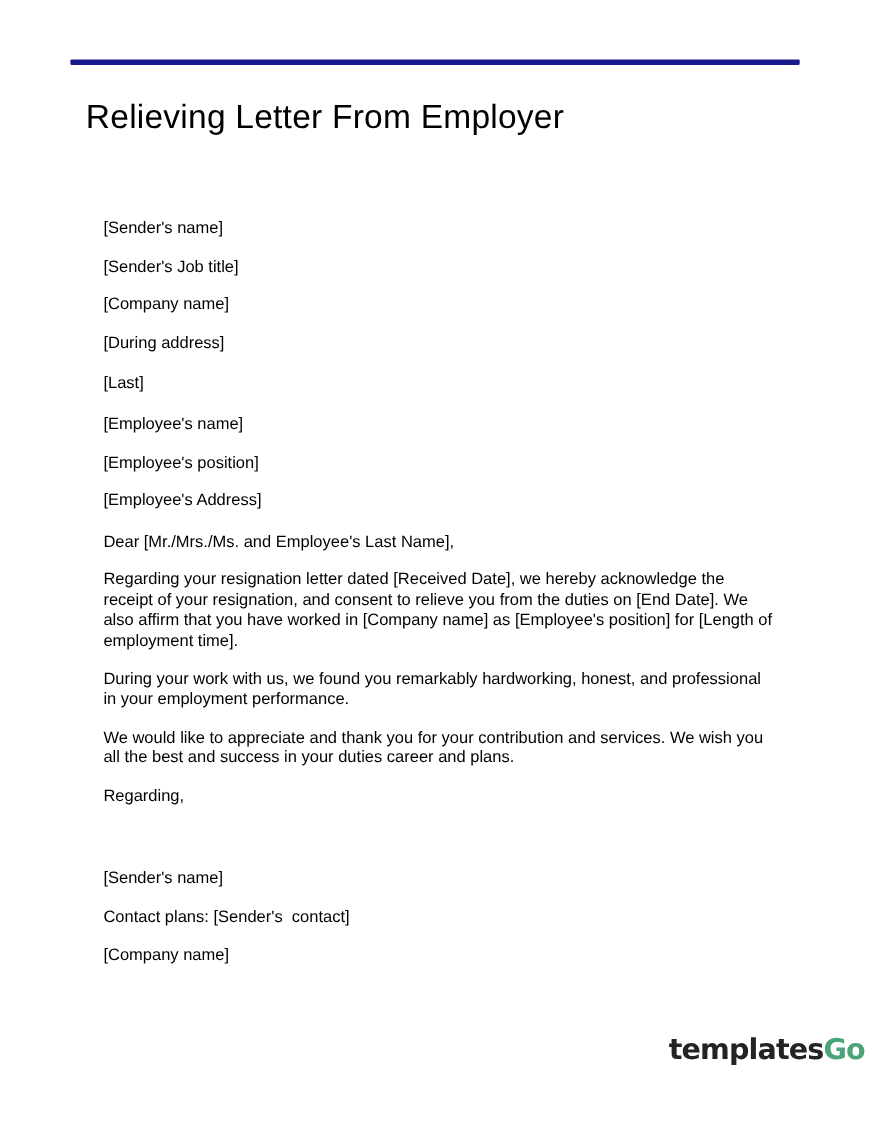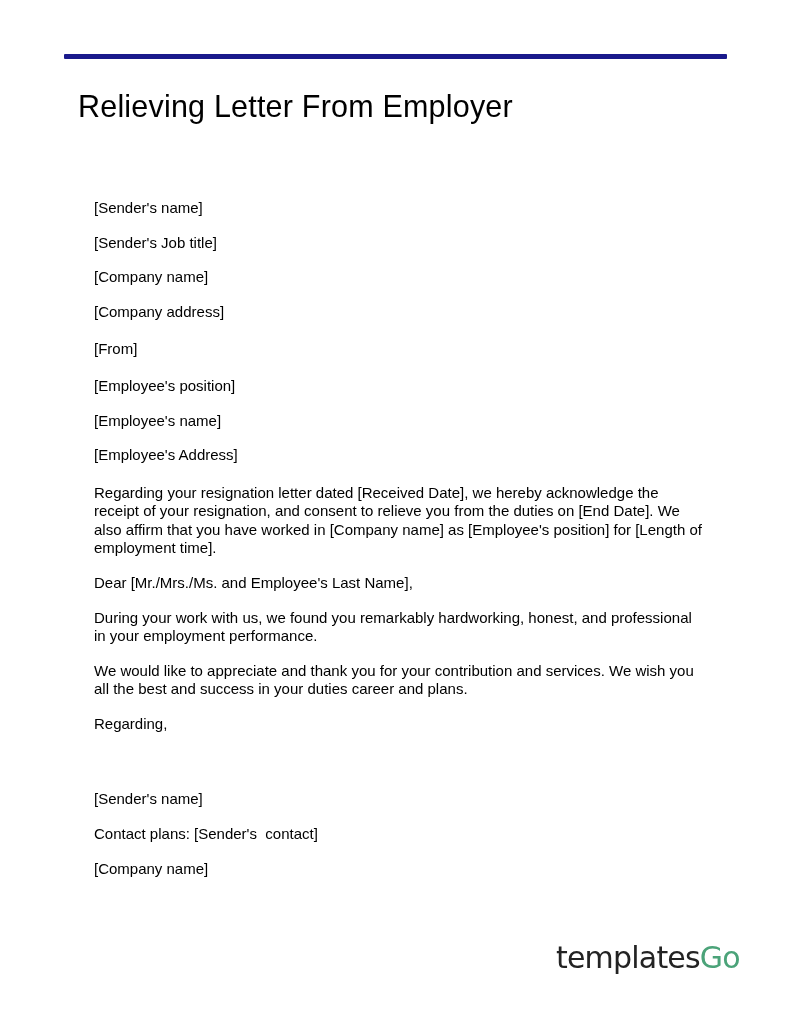--- a/index.html
+++ b/index.html
@@ -40,25 +40,25 @@
     font-size: 15px;
     line-height: 18.6px;
     color: #000000;
   }
   .letter p { margin: 16px; }
   .line { white-space: pre-wrap; }
   .block { margin-bottom: 18.6px; }
   .signature { margin-top: 57px; }
   .logo {
     position: absolute;
-    left: 556px;
+    left: 608px;
     top: 940px;
     font-family: "DejaVu Sans", sans-serif;
-    font-size: 30px;
-    font-weight: normal;
+    font-size: 26px;
+    font-weight: bold;
     letter-spacing: -0.8px;
     white-space: nowrap;
   }
   .logo-dark { color: #232323; }
   .logo-green { color: var(--logo-accent, #4ba379); }
 </style>
 </head>
 <body>
 
 <div class="page">
@@ -66,36 +66,36 @@
   <div class="top-rule"></div>
 
   <h1 class="doc-title">Relieving Letter From Employer</h1>
 
   <div class="letter">
 
     <div class="block">
       <p class="line">[Sender's name]</p>
       <p class="line">[Sender's Job title]</p>
       <p class="line">[Company name]</p>
-      <p class="line">[Company address]</p>
+      <p class="line">[During address]</p>
     </div>
 
     <div class="block">
-      <p class="line">[From]</p>
+      <p class="line">[Last]</p>
     </div>
 
     <div class="block">
+      <p class="line">[Employee's name]</p>
       <p class="line">[Employee's position]</p>
-      <p class="line">[Employee's name]</p>
       <p class="line">[Employee's Address]</p>
     </div>
 
+    <p class="block line">Dear [Mr./Mrs./Ms. and Employee's Last Name],</p>
+
     <p class="block para">Regarding your resignation letter dated [Received Date], we hereby acknowledge the receipt of your resignation, and consent to relieve you from the duties on [End Date]. We also affirm that you have worked in [Company name] as [Employee's position] for [Length of employment time].</p>
-
-    <p class="block line">Dear [Mr./Mrs./Ms. and Employee's Last Name],</p>
 
     <p class="block para">During your work with us, we found you remarkably hardworking, honest, and professional in your employment performance.</p>
 
     <p class="para">We would like to appreciate and thank you for your contribution and services. We wish you all the best and success in your duties career and plans.</p>
 
     <p class="line">Regarding,</p>
 
     <div class="signature">
       <p class="line">[Sender's name]</p>
       <p class="line">Contact plans: [Sender's  contact]</p>

